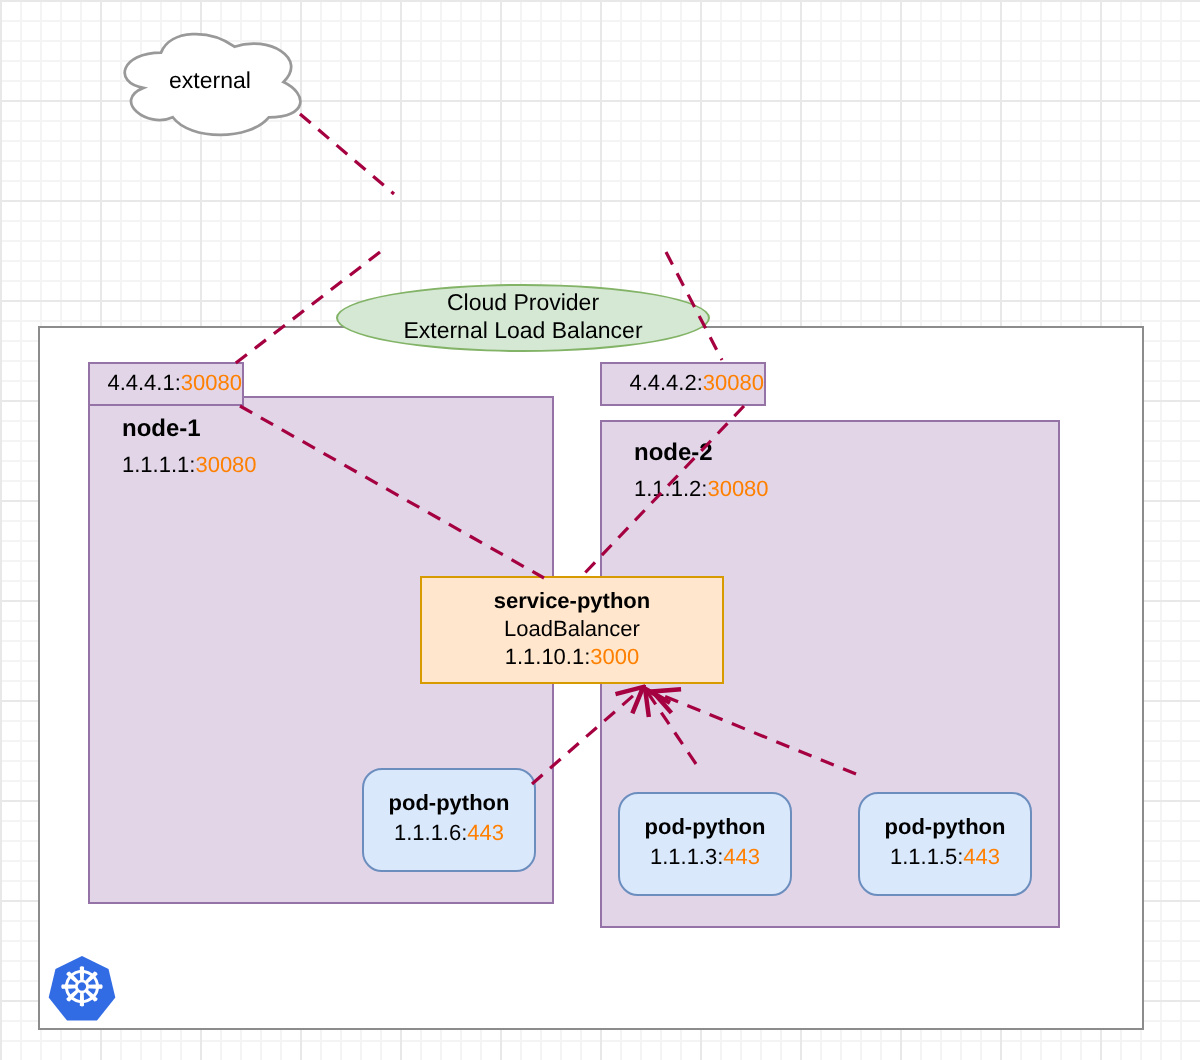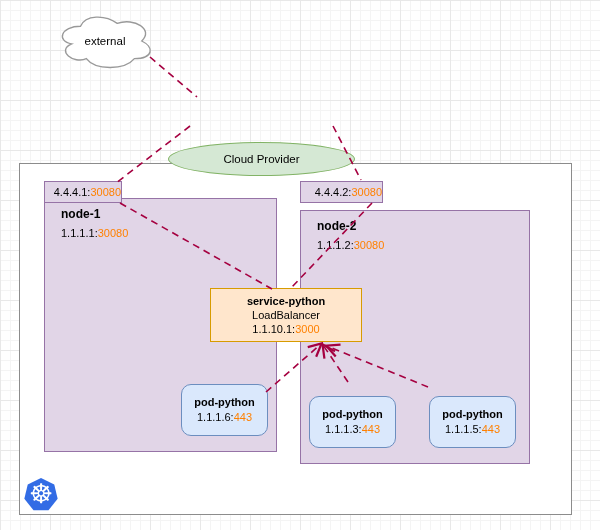--- a/index.html
+++ b/index.html
@@ -76,20 +76,21 @@
 
   <div class="abs cloud-wrap">
     <svg width="98" height="62" viewBox="0 0 100 60">
       <path d="M25,15 C5,15 0,30 16,33 C0,39.6 18,54 31,48 C40,60 70,60 80,48 C100,48 100,36 87.5,30 C100,18 80,6 62.5,12 C50,3 30,3 25,15 Z" fill="#ffffff" stroke="#999999" stroke-width="1.4"></path>
     </svg>
     <div class="cloud-label">external</div>
   </div>
 
   <div class="abs lb-ellipse">
     <div>Cloud Provider</div>
+    <div>External Load Balancer</div>
   </div>
 
   <div class="abs cluster"></div>
 
   <div class="abs node node-1">
     <div class="node-name">node-1</div>
     <div class="node-ip"><span>1.1.1.1:</span><span class="port">30080</span></div>
     <div class="pod" style="left:136px;top:185px;">
       <div class="pod-name">pod-python</div>
       <div><span>1.1.1.6:</span><span class="port">443</span></div>

